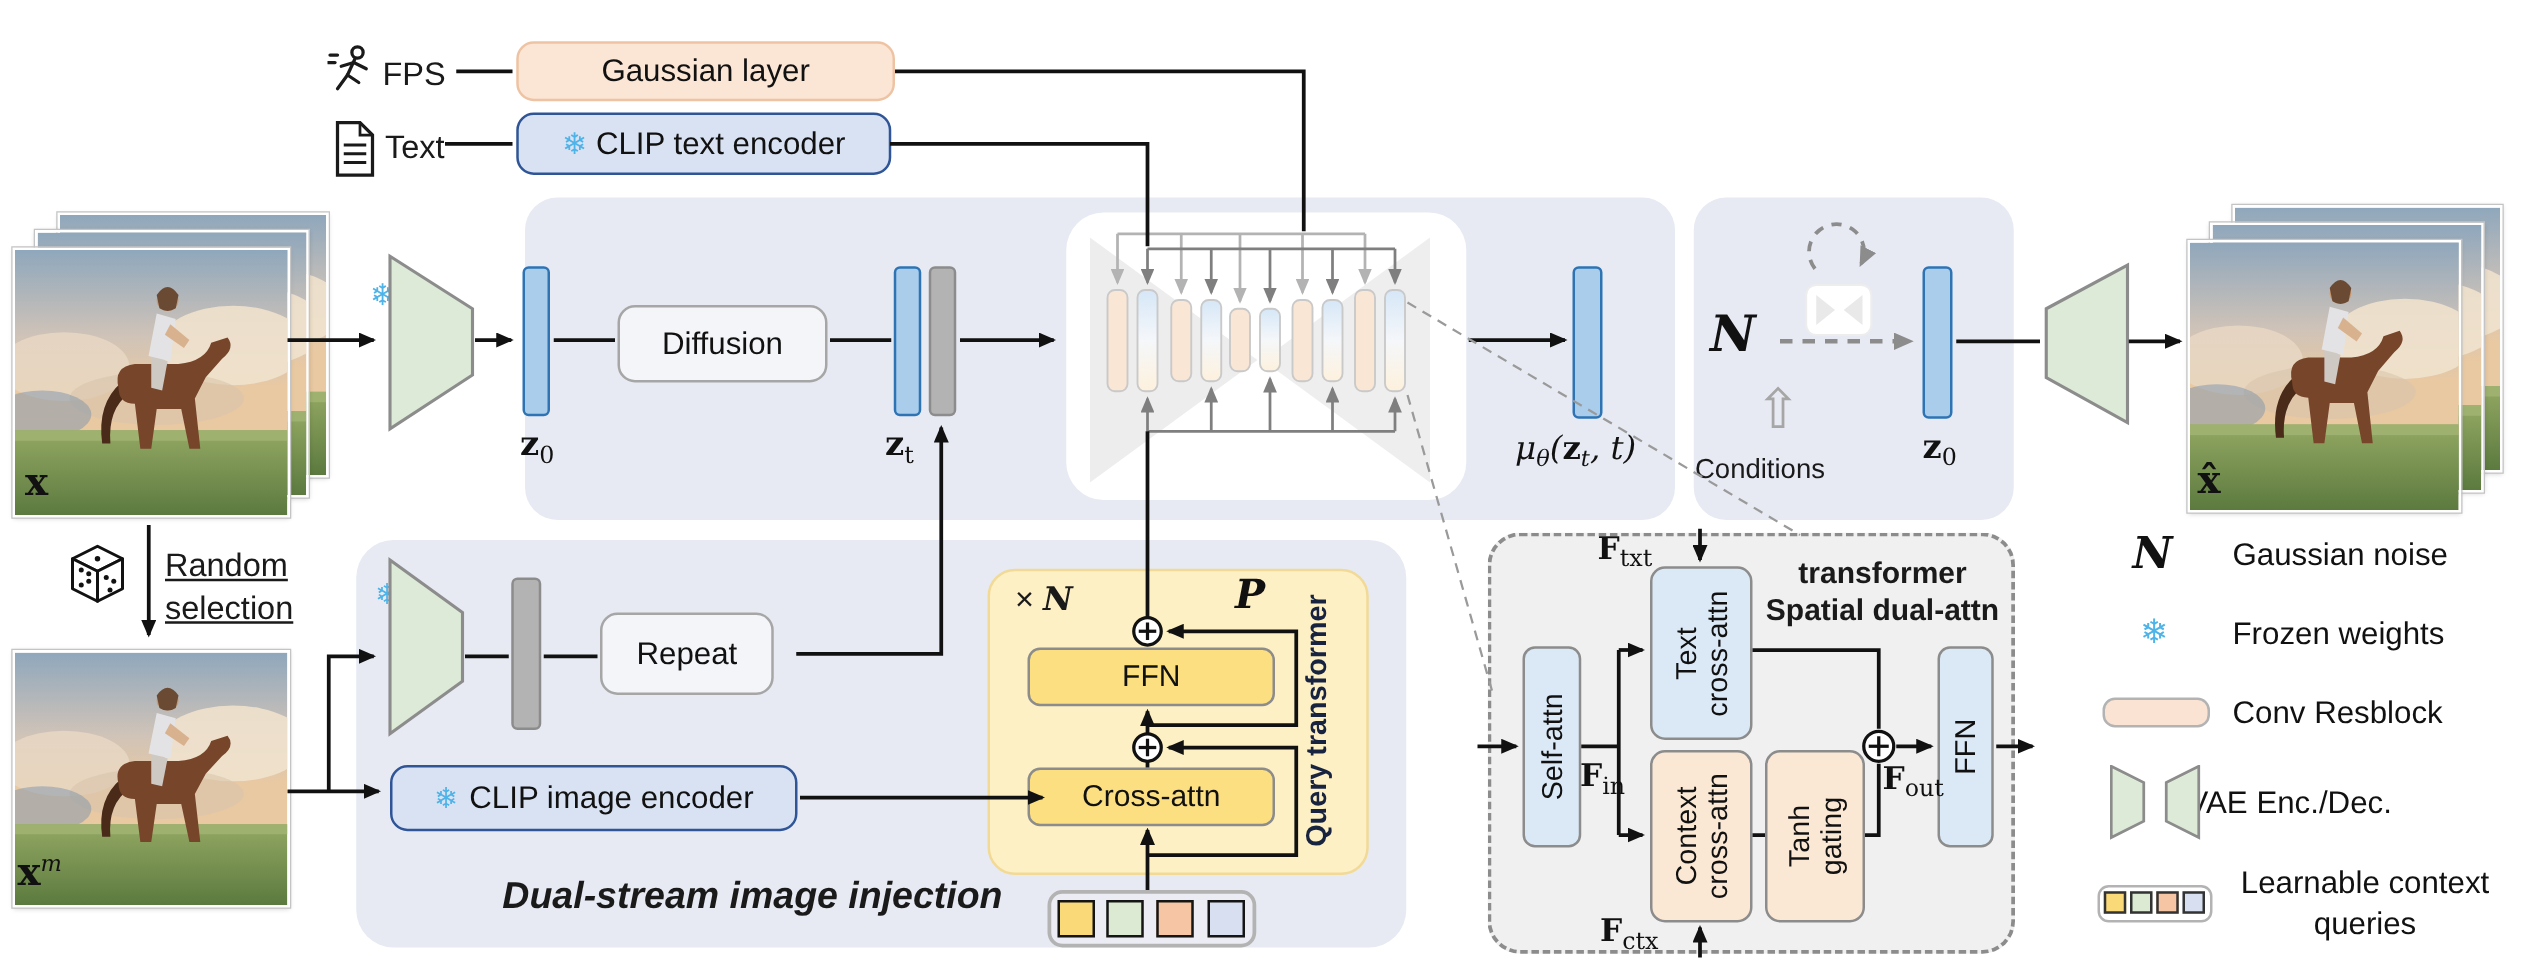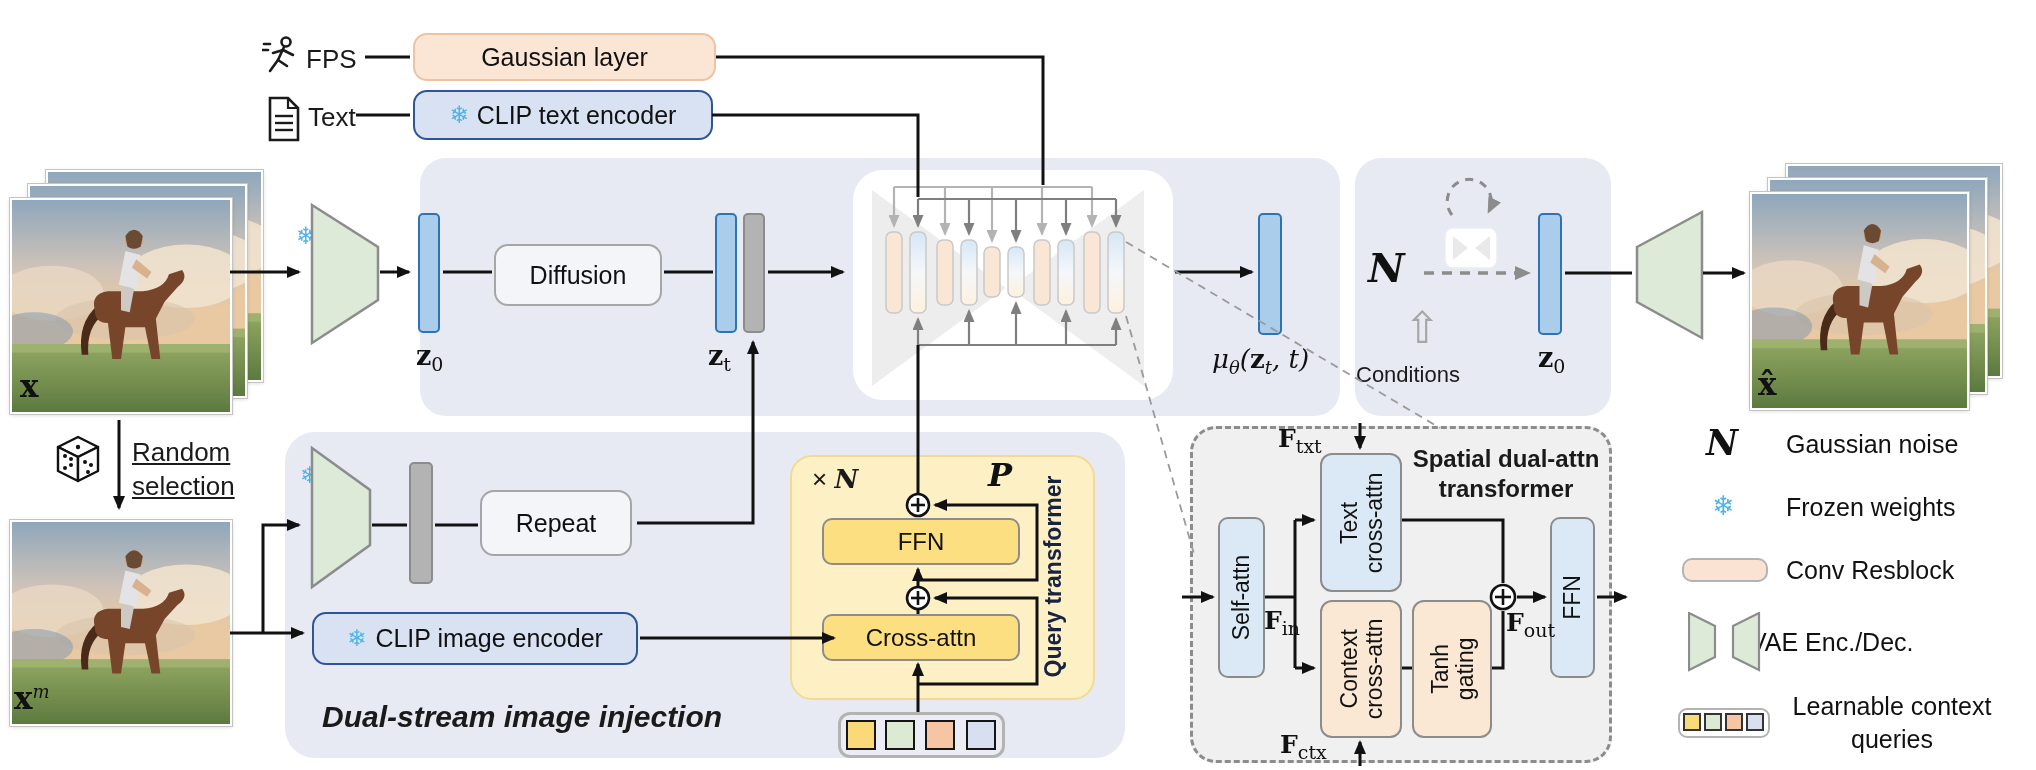--- a/index.html
+++ b/index.html
@@ -259,50 +259,50 @@
   <div class="abs" style="left:132px;top:436px;width:170px;font-size:26px;line-height:1.3;z-index:11;text-decoration:underline;">Random selection</div>
 
   <span class="script abs" style="left:330px;top:250px;font-size:37px;z-index:11;">E</span>
   <span class="snow abs" style="left:296px;top:222px;font-size:24px;z-index:11;">❄</span>
 
   <span class="script abs" style="left:328px;top:498px;font-size:36px;z-index:11;">E</span>
   <span class="snow abs" style="left:300px;top:462px;font-size:23px;z-index:11;">❄</span>
 
   <div class="bar graybar" style="left:409px;top:462px;width:24px;height:122px;z-index:11;"></div>
 
-  <div class="box" style="left:480px;top:490px;width:152px;height:66px;background:#f4f5f9;border:2px solid #a6a6a6;border-radius:14px;z-index:11;">
+  <div class="box" style="left:480px;top:490px;width:139px;height:66px;background:#f4f5f9;border:2px solid #a6a6a6;border-radius:14px;z-index:11;">
     <span>Repeat</span>
   </div>
 
   <div class="box" style="left:312px;top:612px;width:326px;height:53px;background:#d9e2f3;border:2.5px solid #2f5597;border-radius:14px;z-index:11;gap:9px;">
     <span class="snow" style="font-size:23px;">❄</span>
     <span>CLIP image encoder</span>
   </div>
 
-  <div class="abs" style="left:322px;top:700px;width:480px;text-align:left;font-size:30px;font-weight:bold;font-style:italic;z-index:11;">Dual-stream image injection</div>
+  <div class="abs" style="left:322px;top:700px;width:480px;text-align:right;font-size:30px;font-weight:bold;font-style:italic;z-index:11;">Dual-stream image injection</div>
 
   <span class="abs" style="left:812px;top:464px;font-size:26px;z-index:11;"><span>×</span> <span class="ital" style="font-weight:bold;">N</span></span>
   <span class="script abs" style="left:988px;top:456px;font-size:32px;z-index:11;">P</span>
   <div class="abs rotbox" style="left:1030px;top:468px;width:46px;height:216px;z-index:11;">
     <div class="rot" style="font-weight:bold;color:#17233f;font-size:23px;">Query transformer</div>
   </div>
   <div class="box" style="left:822px;top:518px;width:198px;height:47px;background:#fbdf80;border:2.5px solid #8c8c8c;border-radius:10px;font-size:24px;z-index:11;">
     <span>FFN</span>
   </div>
   <div class="box" style="left:822px;top:614px;width:198px;height:47px;background:#fbdf80;border:2.5px solid #8c8c8c;border-radius:10px;font-size:24px;z-index:11;">
     <span>Cross-attn</span>
   </div>
   <div class="qsq" style="left:846px;top:720px;background:#fad978;z-index:11;"></div>
   <div class="qsq" style="left:885px;top:720px;background:#ddead3;z-index:11;"></div>
   <div class="qsq" style="left:925px;top:720px;background:#f6c6a4;z-index:11;"></div>
   <div class="qsq" style="left:966px;top:720px;background:#d8dff0;z-index:11;"></div>
 
   <div class="abs" style="left:1400px;top:444px;width:212px;text-align:center;font-size:24px;font-weight:bold;line-height:1.25;z-index:11;">
-    <div>Spatial dual-attn</div>
-      <div>transformer</div>
+    <div>transformer</div>
+      <div>Spatial dual-attn</div>
   </div>
   <div class="abs rotbox" style="left:1218px;top:517px;width:47px;height:161px;background:#dbe9f6;border:2.5px solid #8c8c8c;border-radius:10px;box-sizing:border-box;z-index:11;">
     <div class="rot">Self-attn</div>
   </div>
   <div class="abs rotbox" style="left:1320px;top:453px;width:82px;height:139px;background:#dbe9f6;border:2.5px solid #8c8c8c;border-radius:12px;box-sizing:border-box;z-index:11;">
     <div class="rot">
         <div>Text</div>
         <div>cross-attn</div>
       </div>
   </div>

